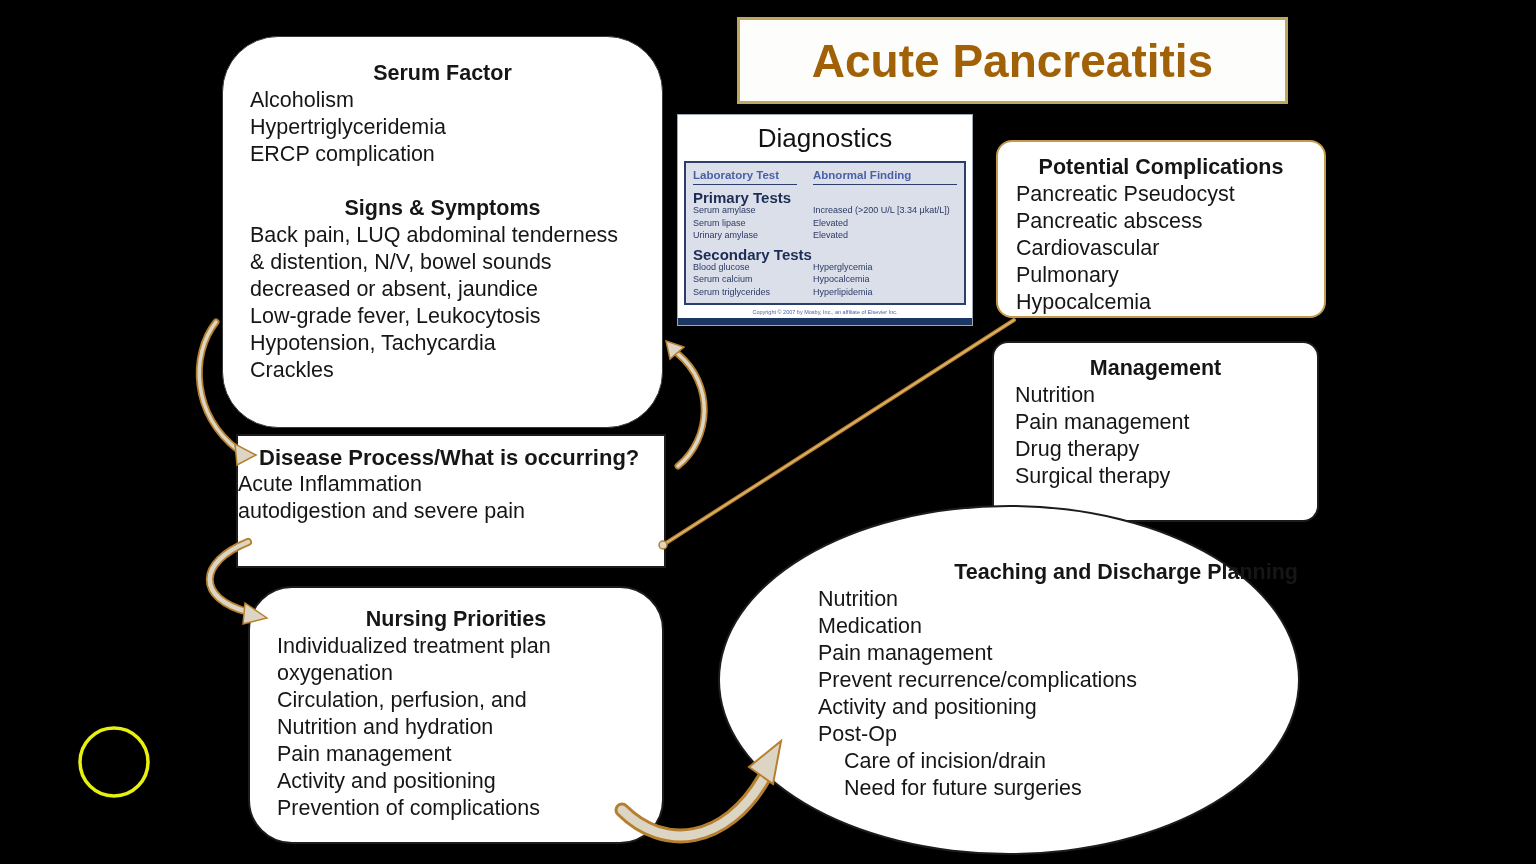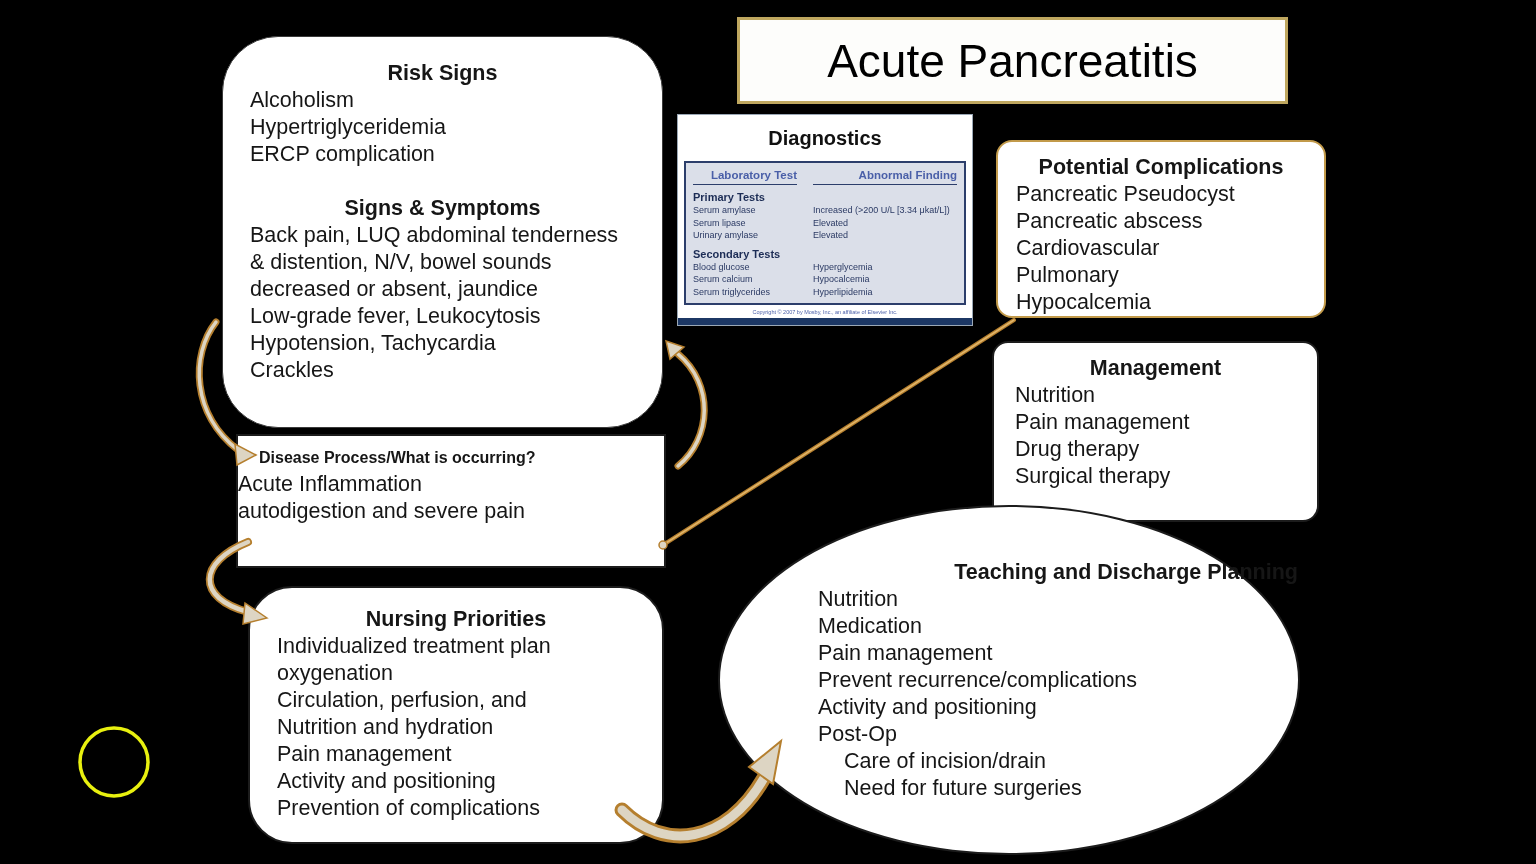--- a/index.html
+++ b/index.html
@@ -13,44 +13,44 @@
   }
   .box{position:absolute;background:#fff;color:#161616;font-size:21.5px;line-height:27px;}
   .heading{font-weight:bold;text-align:center;}
   .line{padding-left:27px;white-space:nowrap;}
   .gap{height:27px;}
 
   .title-box{
     position:absolute;left:737px;top:17px;width:545px;height:81px;background:#fdfdfb;
     border:3px solid #bfa75f;display:flex;align-items:center;justify-content:center;
   }
-  .title-box .t{font-size:46px;font-weight:normal;color:#000000;letter-spacing:0px;}
+  .title-box .t{font-size:46px;font-weight:bold;color:#a16207;letter-spacing:0px;}
 
   .risk-box{left:222px;top:36px;width:441px;height:392px;border:1px solid #3a3a3a;border-radius:56px;padding-top:23px;box-sizing:border-box;}
 
   .diag-box{left:677px;top:114px;width:296px;height:212px;background:#fff;border:1px solid #9aa7b5;position:absolute;box-sizing:border-box;}
-  .diag-title{font-weight:bold;font-size:20px;text-align:center;padding-top:9px;line-height:28px;color:#111;}
+  .diag-title{font-weight:normal;font-size:26px;text-align:center;padding-top:9px;line-height:28px;color:#111;}
   .diag-table{
     margin:9px 6px 0 6px;background:#dbdfe9;border:2px solid #2c3e6b;
     padding:5px 7px 8px 7px;font-size:9px;line-height:12.5px;color:#2b3a64;box-sizing:border-box;height:144px;
   }
   .dt-row{display:grid;grid-template-columns:120px 1fr;}
-  .dt-h{color:#4a5fa8;font-weight:bold;font-size:11.5px;line-height:14px;border-bottom:1.5px solid #2c3e6b;padding-bottom:2px;text-align:right;}
+  .dt-h{color:#4a5fa8;font-weight:bold;font-size:11.5px;line-height:14px;border-bottom:1.5px solid #2c3e6b;padding-bottom:2px;}
   .dt-h.c1{margin-right:16px;}
-  .dt-section{font-weight:bold;font-size:11px;color:#1c2c55;margin-top:6px;line-height:13px;}
+  .dt-section{font-weight:bold;font-size:15px;color:#1c2c55;margin-top:6px;line-height:13px;}
   .diag-copy{color:#4a5fa8;font-size:5.5px;text-align:center;margin-top:4px;line-height:7px;}
   .diag-strip{position:absolute;left:0;right:0;bottom:0;height:7px;background:#1c3764;}
 
   .comp-box{left:996px;top:140px;width:330px;height:178px;border:2.5px solid #c29a4a;border-radius:16px;padding-top:12px;box-sizing:border-box;}
   .comp-box .line{padding-left:18px;}
   .mgmt-box{left:992px;top:341px;width:327px;height:181px;border:2px solid #1c1c1c;border-radius:16px;padding-top:12px;box-sizing:border-box;}
   .mgmt-box .line{padding-left:21px;}
 
   .disease-box{left:236px;top:434px;width:430px;height:134px;border:2px solid #1c1c1c;padding-top:8px;box-sizing:border-box;}
-  .disease-box .heading{text-align:left;padding-left:21px;font-size:16px;}
+  .disease-box .heading{text-align:left;padding-left:21px;font-size:22px;}
   .disease-box .line{padding-left:0;}
 
   .nursing-box{left:248px;top:586px;width:416px;height:258px;border:2px solid #1c1c1c;border-radius:44px;padding-top:18px;box-sizing:border-box;}
 
   .teach-ellipse{left:718px;top:505px;width:582px;height:350px;border:2px solid #1c1c1c;border-radius:50%;padding-top:52px;box-sizing:border-box;}
   .teach-ellipse .heading{text-align:right;padding-left:115px;}
   .teach-ellipse .line{padding-left:98px;}
   .teach-ellipse .subline{padding-left:124px;white-space:nowrap;}
 
   svg.overlay{position:absolute;left:0;top:0;pointer-events:none;}
@@ -58,21 +58,21 @@
 </head>
 <body>
 
 <div class="slide"></div>
 
 <div class="title-box">
   <div class="t">Acute Pancreatitis</div>
 </div>
 
 <div class="box risk-box">
-  <div class="heading">Risk Signs</div>
+  <div class="heading">Serum Factor</div>
   <div class="line">Alcoholism</div>
   <div class="line">Hypertriglyceridemia</div>
   <div class="line">ERCP complication</div>
   <div class="gap"></div>
   <div class="heading">Signs &amp; Symptoms</div>
   <div class="line">Back pain, LUQ abdominal tenderness</div>
   <div class="line">&amp; distention, N/V, bowel sounds</div>
   <div class="line">decreased or absent, jaundice</div>
   <div class="line">Low-grade fever, Leukocytosis</div>
   <div class="line">Hypotension, Tachycardia</div>

